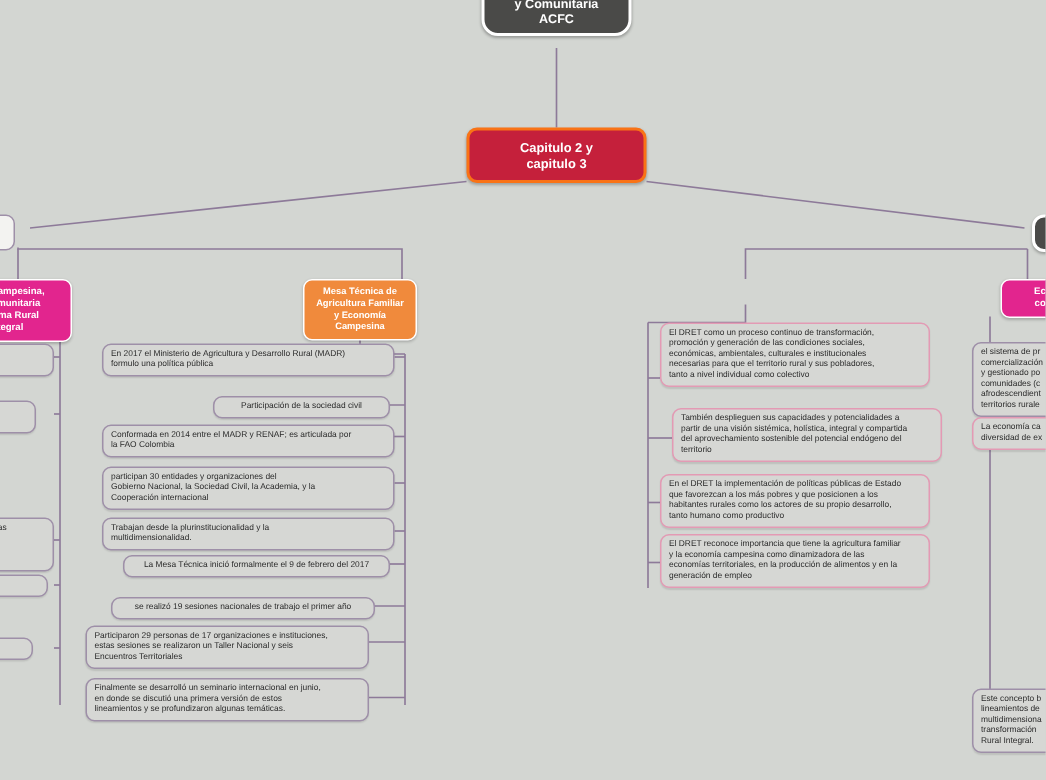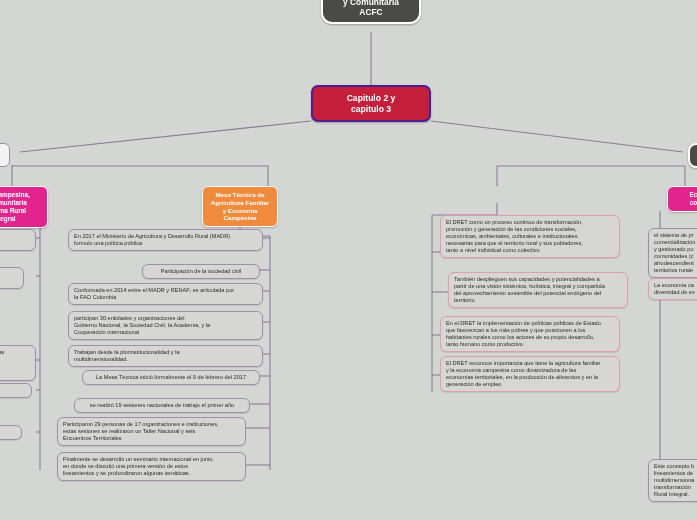--- a/index.html
+++ b/index.html
@@ -46,21 +46,21 @@
     padding: 4px 6px;
     box-shadow: 0 1px 2px rgba(0,0,0,.28);
   }
   
   .n-red {
     background: #c5203b;
     color: #ffffff;
     font-weight: bold;
     font-size: 8.6px;
     text-align: center;
-    border: 2px solid #4c1d95;
+    border: 2px solid #f97316;
     border-radius: 7px;
     padding: 6px 8px;
     box-shadow: 0 1px 2px rgba(0,0,0,.25);
   }
   
   .n-magenta {
     background: #e2258e;
     color: #ffffff;
     font-weight: bold;
     font-size: 6.4px;

